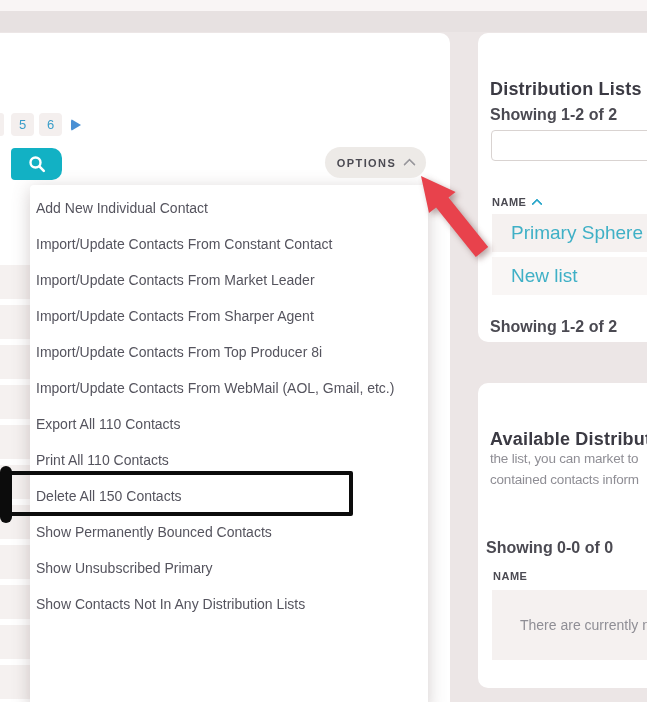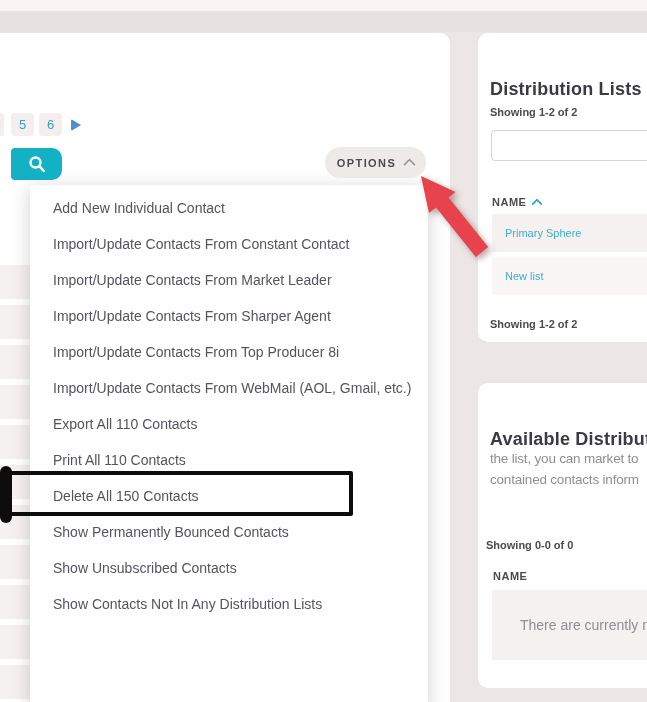--- a/index.html
+++ b/index.html
@@ -64,30 +64,30 @@
     transform:rotate(45deg);border-radius:1px;margin-top:4px;
   }
 
   
   .dropdown{
     left:30px;top:185px;width:398px;height:525px;z-index:2;background:#fff;
     border-radius:4px;box-shadow:0 4px 18px rgba(110,90,90,.30);
   }
   .menu-list{padding-top:5px;}
   .menu-item{
-    height:36px;line-height:36px;padding-left:23px;font-size:14px;
+    height:36px;line-height:36px;padding-left:6px;font-size:14px;
     color:var(--text-menu,#55545e);white-space:nowrap;cursor:pointer;
   }
 
   
   .rc-title{
     left:12px;top:26px;font-size:18px;font-weight:bold;color:var(--text-dark,#3b3a43);
     white-space:nowrap;letter-spacing:.2px;margin-top:20px;
   }
-  .rc-showing{font-size:11px;font-weight:bold;color:var(--text-label,#4b4a52);white-space:nowrap;}
+  .rc-showing{font-size:16px;font-weight:bold;color:var(--text-label,#4b4a52);white-space:nowrap;}
   .rc-name-header{
     font-size:11px;font-weight:bold;color:var(--text-label,#4b4a52);letter-spacing:.5px;
     display:flex;align-items:center;gap:7px;
   }
   .sort-caret{
     width:6px;height:6px;border-left:2px solid var(--sort-caret,#2aa7cb);
     border-top:2px solid var(--sort-caret,#2aa7cb);
     transform:rotate(45deg);border-radius:1px;margin-top:3px;
   }
 
@@ -95,21 +95,21 @@
   .rc1-showing-top{left:12px;top:73px;}
   .rc1-input{
     left:13px;top:97px;width:300px;height:31px;box-sizing:border-box;
     border:1px solid #d9d3d1;border-radius:4px;background:#fff;
     font-family:inherit;font-size:14px;color:#55545e;padding:0 9px;
   }
   .rc1-name{left:14px;top:163px;}
   .dl-rows{left:14px;top:181px;width:316px;}
   .dl-row{height:38px;margin-bottom:5px;background:var(--row-bg,#f5f1f0);display:flex;align-items:center;cursor:pointer;}
   .dl-rows .dl-row:nth-child(2){background:var(--row-bg-alt,#f9f6f5);}
-  .dl-link{padding-left:13px;font-size:11px;color:var(--link-teal,#3fb0c6);cursor:pointer;}
+  .dl-link{padding-left:19px;font-size:19px;color:var(--link-teal,#3fb0c6);cursor:pointer;}
   .rc1-showing-bottom{left:12px;top:285px;}
 
   
   .rc2-desc{left:12px;top:65px;}
   .desc-line{font-size:13.5px;letter-spacing:-0.2px;line-height:21px;color:var(--text-muted,#8f8e95);white-space:nowrap;}
   .rc2-showing{left:8px;top:156px;}
   .rc2-name{left:15px;top:187px;}
   .rc2-empty{
     left:14px;top:207px;width:316px;height:70px;background:var(--row-bg,#f5f1f0);
     display:flex;align-items:center;
@@ -172,21 +172,21 @@
     <div class="menu-item">Add New Individual Contact</div>
         <div class="menu-item">Import/Update Contacts From Constant Contact</div>
         <div class="menu-item">Import/Update Contacts From Market Leader</div>
         <div class="menu-item">Import/Update Contacts From Sharper Agent</div>
         <div class="menu-item">Import/Update Contacts From Top Producer 8i</div>
         <div class="menu-item">Import/Update Contacts From WebMail (AOL, Gmail, etc.)</div>
         <div class="menu-item">Export All 110 Contacts</div>
         <div class="menu-item">Print All 110 Contacts</div>
         <div class="menu-item">Delete All 150 Contacts</div>
         <div class="menu-item">Show Permanently Bounced Contacts</div>
-        <div class="menu-item">Show Unsubscribed Contacts</div>
+        <div class="menu-item">Show Unsubscribed Primary</div>
         <div class="menu-item">Show Contacts Not In Any Distribution Lists</div>
       </div>
   </div>
 
   <div class="abs card right-card-1">
     <div class="abs rc-title">Distribution Lists</div>
     <div class="abs rc-showing rc1-showing-top">Showing 1-2 of 2</div>
     <input class="abs rc1-input" value="" style="">
     <div class="abs rc-name-header rc1-name">
       <span>NAME</span>

